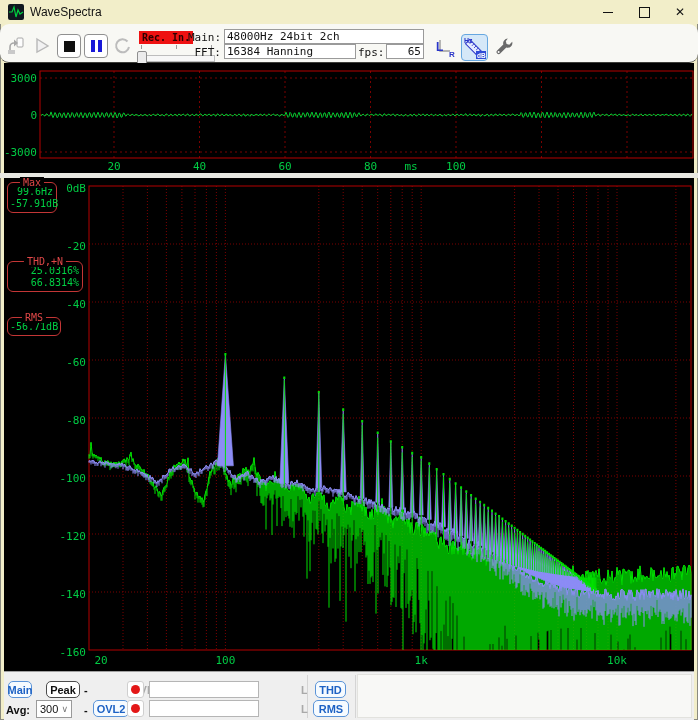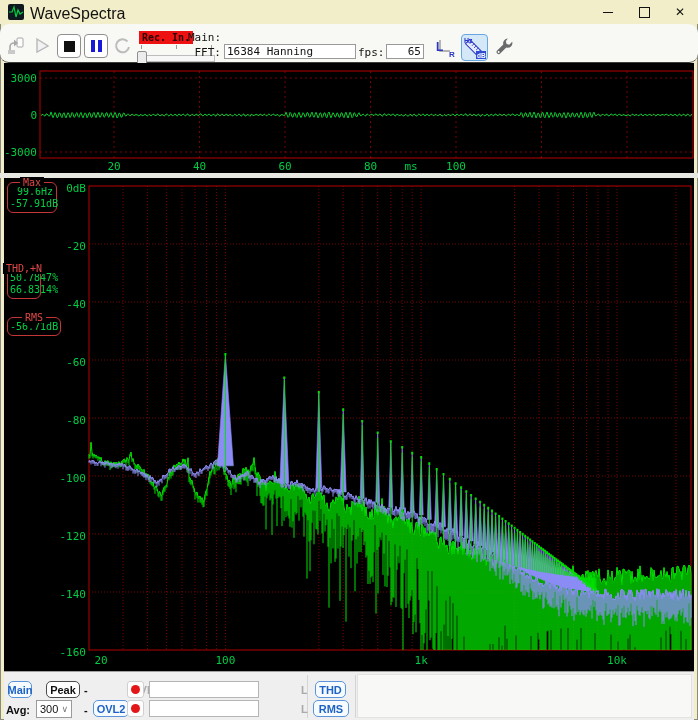--- a/index.html
+++ b/index.html
@@ -1,21 +1,21 @@
 <!DOCTYPE html>
 <html><head>
 <meta charset="utf-8">
 <style>
   html,body{margin:0;padding:0;}
   body{width:698px;height:720px;position:relative;background:#f2eec9;overflow:hidden;
        font-family:"Liberation Sans",sans-serif;box-shadow:inset 0 0 0 1px #8a8a80;}
   .abs{position:absolute;}
   
   .titlebar{position:absolute;left:0;top:0;width:698px;height:24px;background:#f2eec9;}
-  .apptitle{position:absolute;left:30px;top:5px;font-size:16px;color:#111;}
+  .apptitle{position:absolute;left:30px;top:5px;font-size:12px;color:#111;}
   .winbtn{position:absolute;top:0;width:36px;height:24px;display:flex;align-items:center;justify-content:center;color:#111;font-size:12px;cursor:default;}
   
   .toolbar{position:absolute;left:0;top:24px;width:698px;height:39px;background:#f8f8f4;border-bottom:1px solid #3c3c38;box-sizing:border-box;border-radius:9px;}
   .toolbtn{position:absolute;box-sizing:border-box;display:flex;align-items:center;justify-content:center;}
   .framed{border:1px solid #909090;border-radius:4px;background:#fff;}
   .fieldlbl{position:absolute;font:11px "DejaVu Sans Mono",monospace;color:#111;text-align:right;}
   .field{position:absolute;background:#fff;border:1px solid #9a9a9a;box-sizing:border-box;font:11px "DejaVu Sans Mono",monospace;color:#111;padding:0 2px;line-height:13px;}
   .recin{position:absolute;background:#ee1111;color:#2a0000;font:bold 10px "DejaVu Sans Mono",monospace;padding:1px 3px;line-height:11px;}
   
   .pane{position:absolute;left:4px;width:690px;background:#000;}
@@ -90,20 +90,21 @@
 
   <div>
     <div class="abs" style="left:141px;top:21px;width:1px;height:4px;background:#9a9a9a"></div>
     <div class="abs" style="left:176px;top:21px;width:1px;height:4px;background:#9a9a9a"></div>
     <div class="abs" style="left:211px;top:21px;width:1px;height:4px;background:#9a9a9a"></div>
     <div class="abs" style="left:137px;top:31px;width:78px;height:7px;background:#f7f7f7;border:1px solid #bdbdbd;box-sizing:border-box"></div>
     <div class="abs" style="left:137px;top:27px;width:10px;height:14px;background:#ececec;border:1px solid #8f8f8f;border-radius:2px;box-sizing:border-box"></div>
   </div>
 
   <div class="fieldlbl" style="left:188px;top:7px;width:33px">Main:</div>
+  <div class="field" style="left:224px;top:5px;width:200px;height:15px">48000Hz 24bit 2ch</div>
   <div class="fieldlbl" style="left:188px;top:22px;width:33px">FFT:</div>
   <div class="field" style="left:224px;top:20px;width:132px;height:15px">16384 Hanning</div>
   <div class="fieldlbl" style="left:358px;top:22px;width:26px">fps:</div>
   <div class="field" style="left:386px;top:20px;width:38px;height:15px;text-align:right">65</div>
 
   <div class="toolbtn" style="left:432px;top:12px;width:26px;height:24px">
     <svg width="26" height="24">
       <path d="M8 4 v11 h10" fill="none" stroke="#9a9a9a" stroke-width="1.4"></path>
       <text x="4" y="15" font-size="12" font-weight="bold" fill="#2a35c8" font-family="Liberation Sans,sans-serif">L</text>
       <text x="17" y="21" font-size="8" font-weight="bold" fill="#2a35c8" font-family="Liberation Sans,sans-serif">R</text>
@@ -171,23 +172,23 @@
       <text x="221.3583268489925" y="486" text-anchor="middle" fill="#00cc44" font-size="11" font-family="DejaVu Sans Mono, monospace">100</text>
       <text x="417.1583268489925" y="486" text-anchor="middle" fill="#00cc44" font-size="11" font-family="DejaVu Sans Mono, monospace">1k</text>
       <text x="612.9583268489926" y="486" text-anchor="middle" fill="#00cc44" font-size="11" font-family="DejaVu Sans Mono, monospace">10k</text>
     </svg>
 
   <div class="meterbox" style="left:3px;top:4px;width:50px;height:31px">
     <span class="t">Max</span>
     <div>99.6Hz</div>
     <div>-57.91dB</div>
   </div>
-  <div class="meterbox" style="left:3px;top:90px;width:34px;height:31px">
+  <div class="meterbox" style="left:3px;top:83px;width:76px;height:31px">
     <span class="t">THD,+N</span>
-    <div>50.7847%</div>
+    <div>25.0316%</div>
     <div>66.8314%</div>
   </div>
   <div class="meterbox" style="left:3px;top:139px;width:54px;height:19px">
     <span class="t">RMS</span>
     <div>-56.71dB</div>
   </div>
 </div>
 
 <div class="bottombar">
   <div class="pill blue" style="left:4px;top:9px;width:24px">Main</div>

